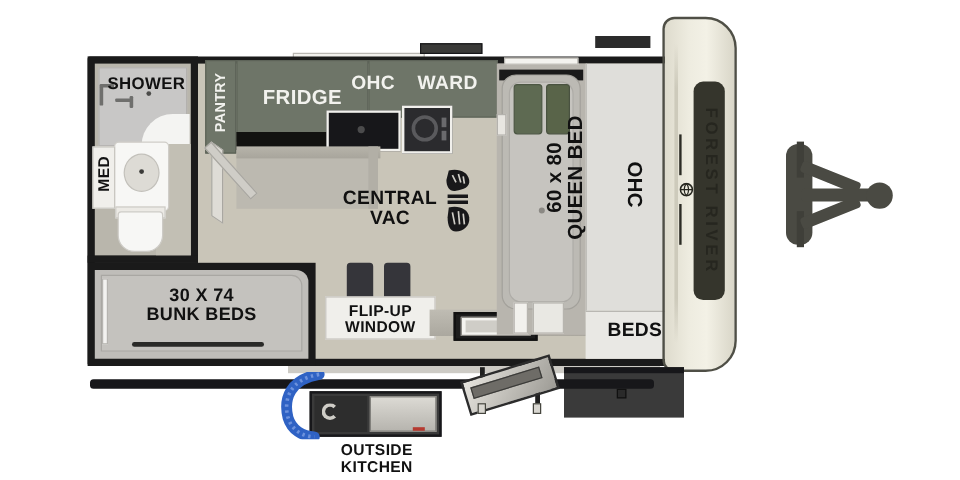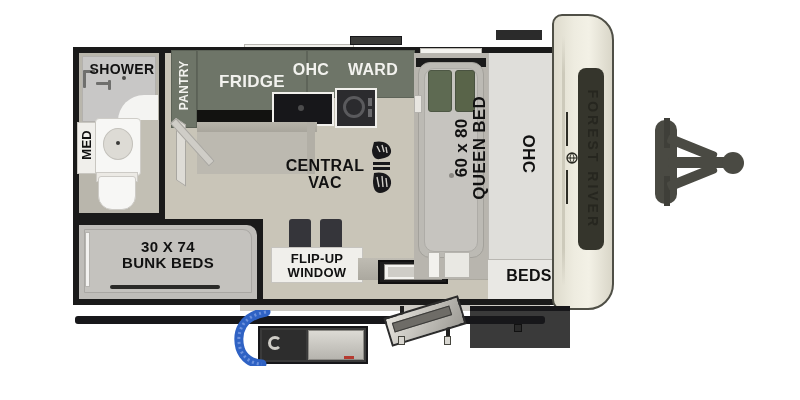--- a/index.html
+++ b/index.html
@@ -365,20 +365,22 @@
 
   <div class="abs" id="okBody"></div>
   <div class="abs" id="okDoor"></div>
   <div class="abs" id="okApp"></div>
   <div class="abs" id="okRedDot"></div>
   <div class="abs" id="okHook"></div>
   <svg class="abs" id="hose" viewBox="0 0 44 56">
     <path d="M34 2 C10 6 4 22 8 38 C11 48 20 54 30 54" stroke="#2f62c4" stroke-width="9" fill="none" stroke-linecap="round"></path>
     <path d="M34 2 C10 6 4 22 8 38 C11 48 20 54 30 54" stroke="#6d92dd" stroke-width="3" fill="none" stroke-dasharray="2 3"></path>
   </svg>
+  <div class="lbl" id="okTxt">OUTSIDE
+KITCHEN</div>
 
   <div class="abs" id="stepRailL"></div>
   <div class="abs" id="stepRailR"></div>
   <div class="abs" id="stepBox"></div>
   <div class="abs" id="stepBox2"></div>
   <div class="abs" id="stepFootL"></div>
   <div class="abs" id="stepFootR"></div>
 
 </div>
 

